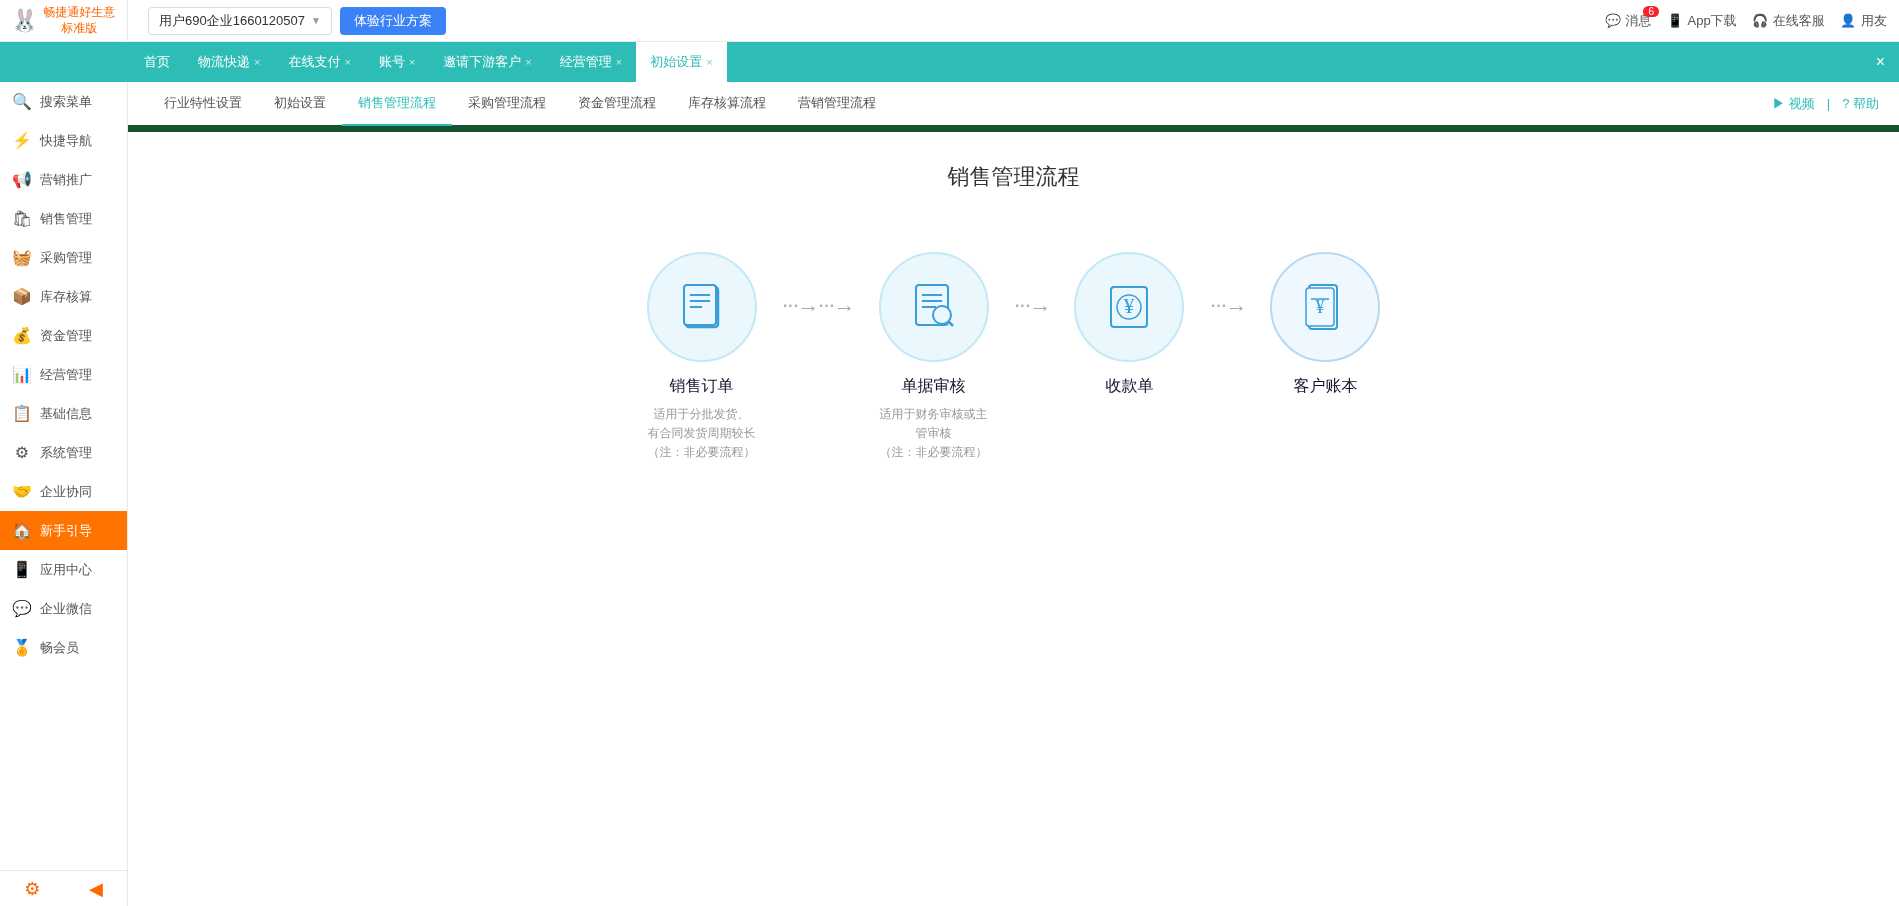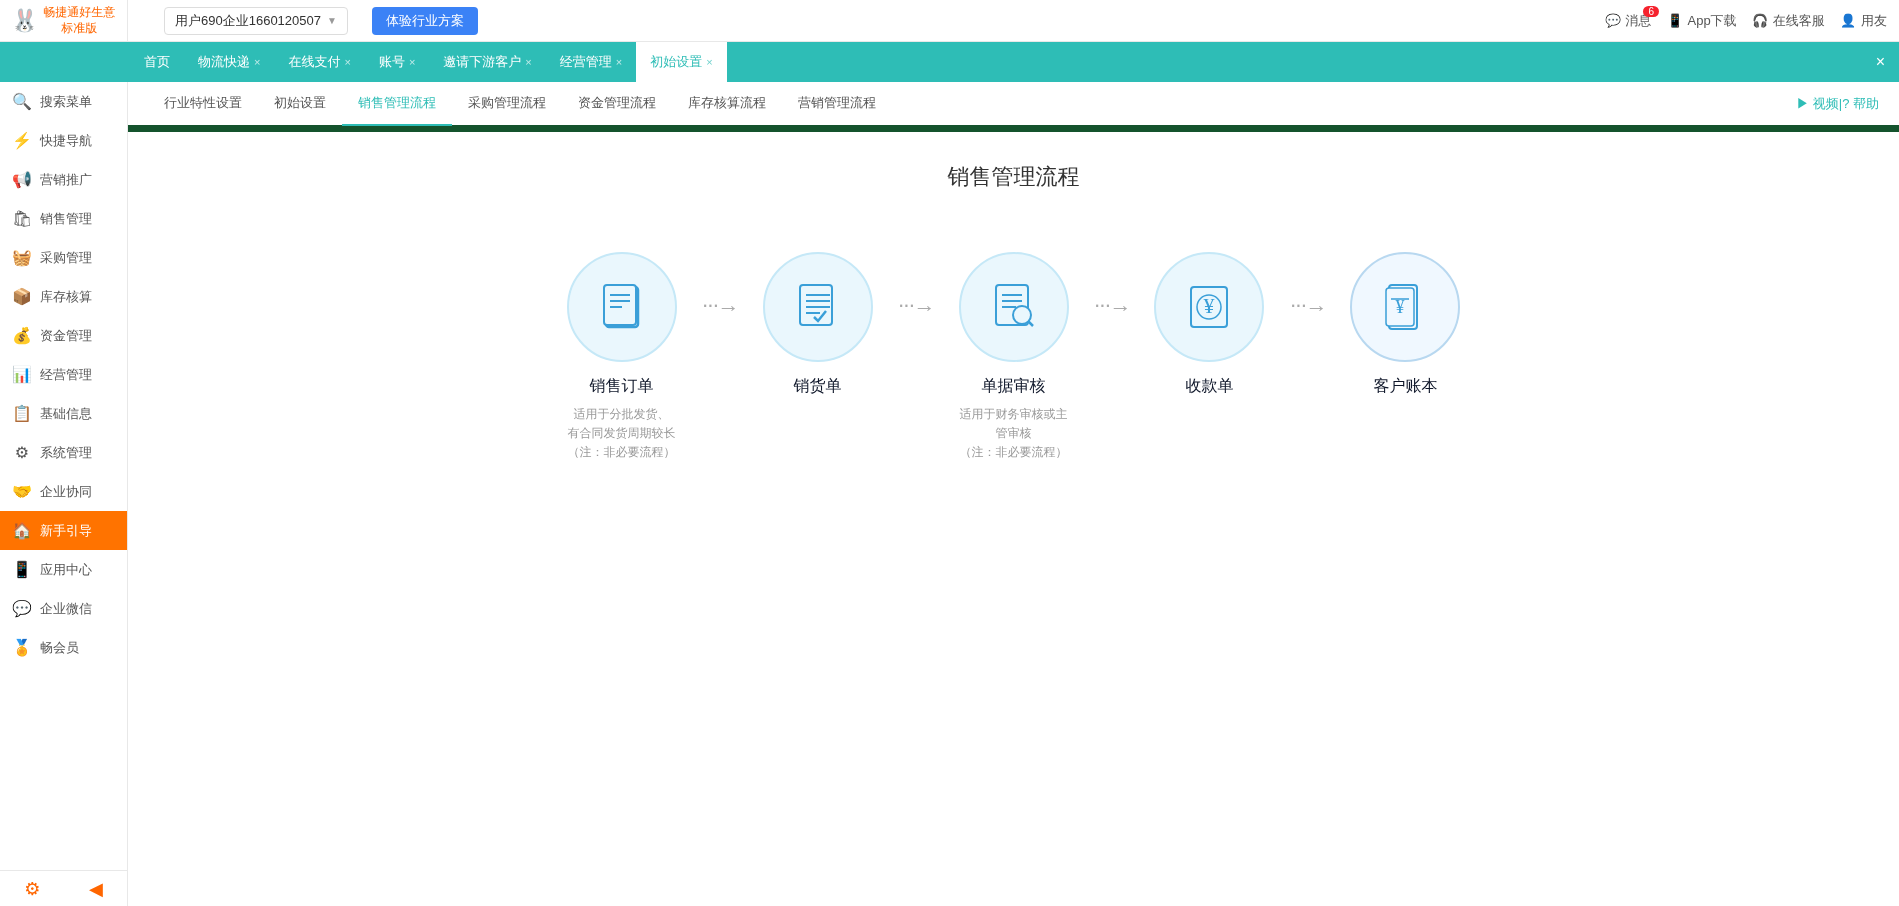--- a/index.html
+++ b/index.html
@@ -14,21 +14,21 @@
       height: 42px;
       padding: 0 12px;
       border-bottom: 1px solid #e8e8e8;
       position: fixed;
       top: 0; left: 0; right: 0;
       z-index: 100;
     }
     .top-header-left {
       display: flex;
       align-items: center;
-      gap: 24px;
+      gap: 8px;
     }
     .user-selector {
       display: flex;
       align-items: center;
       border: 1px solid #ddd;
       border-radius: 4px;
       padding: 4px 10px;
       font-size: 13px;
       color: #333;
       cursor: pointer;
@@ -183,21 +183,21 @@
       white-space: nowrap;
     }
     .sub-tab.active {
       color: #2ebdb6;
       border-bottom: 2px solid #2ebdb6;
     }
     .sub-tabs-right {
       margin-left: auto;
       display: flex;
       align-items: center;
-      gap: 0;
+      gap: 12px;
       font-size: 13px;
       color: #2ebdb6;
       cursor: pointer;
     }
 
     
     .page-title-area {
       text-align: center;
       padding: 30px 20px 20px;
       font-size: 22px;
@@ -457,34 +457,20 @@
           <line x1="14" y1="20" x2="34" y2="20" stroke="#3a9fd8" stroke-width="2"></line>
           <line x1="14" y1="26" x2="26" y2="26" stroke="#3a9fd8" stroke-width="2"></line>
         </svg>
       </div>
       <div class="flow-step-title">销售订单</div>
       <div class="flow-step-desc">适用于分批发货、<br>有合同发货周期较长<br>（注：非必要流程）</div>
     </div>
 
     <div class="flow-arrow">···→</div>
 
-    <div class="flow-step">
-      <div class="flow-circle">
-        <svg width="52" height="52" viewBox="0 0 52 52" fill="none">
-          <rect x="8" y="4" width="32" height="40" rx="3" stroke="#3a9fd8" stroke-width="2" fill="#eaf7fd"></rect>
-          <line x1="14" y1="14" x2="38" y2="14" stroke="#3a9fd8" stroke-width="2"></line>
-          <line x1="14" y1="20" x2="38" y2="20" stroke="#3a9fd8" stroke-width="2"></line>
-          <line x1="14" y1="26" x2="38" y2="26" stroke="#3a9fd8" stroke-width="2"></line>
-          <line x1="14" y1="32" x2="28" y2="32" stroke="#3a9fd8" stroke-width="2"></line>
-          <polyline points="22,36 26,40 34,30" stroke="#3a9fd8" stroke-width="2.5" fill="none"></polyline>
-        </svg>
-      </div>
-      <div class="flow-step-title">销货单</div>
-      <div class="flow-step-desc"></div>
-    </div>
 
     <div class="flow-arrow">···→</div>
 
     <div class="flow-step">
       <div class="flow-circle">
         <svg width="52" height="52" viewBox="0 0 52 52" fill="none">
           <rect x="8" y="4" width="32" height="40" rx="3" stroke="#3a9fd8" stroke-width="2" fill="#eaf7fd"></rect>
           <line x1="14" y1="14" x2="34" y2="14" stroke="#3a9fd8" stroke-width="2"></line>
           <line x1="14" y1="20" x2="34" y2="20" stroke="#3a9fd8" stroke-width="2"></line>
           <line x1="14" y1="26" x2="28" y2="26" stroke="#3a9fd8" stroke-width="2"></line>

